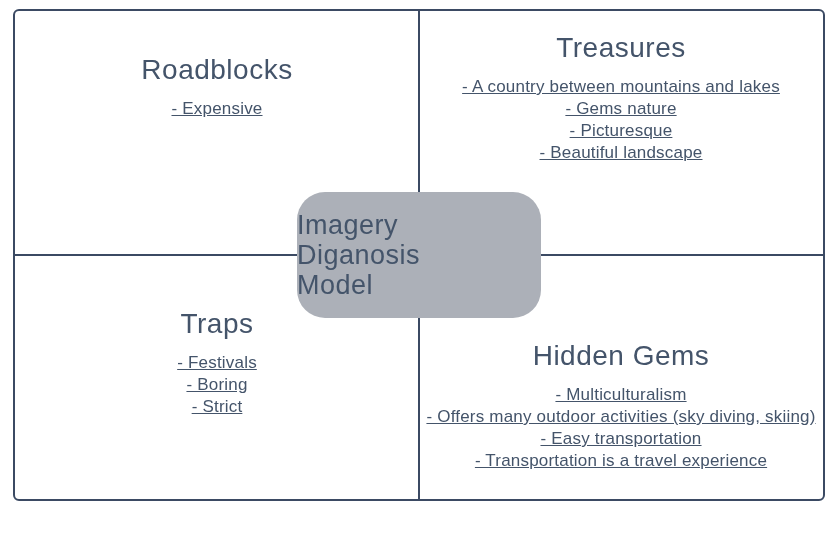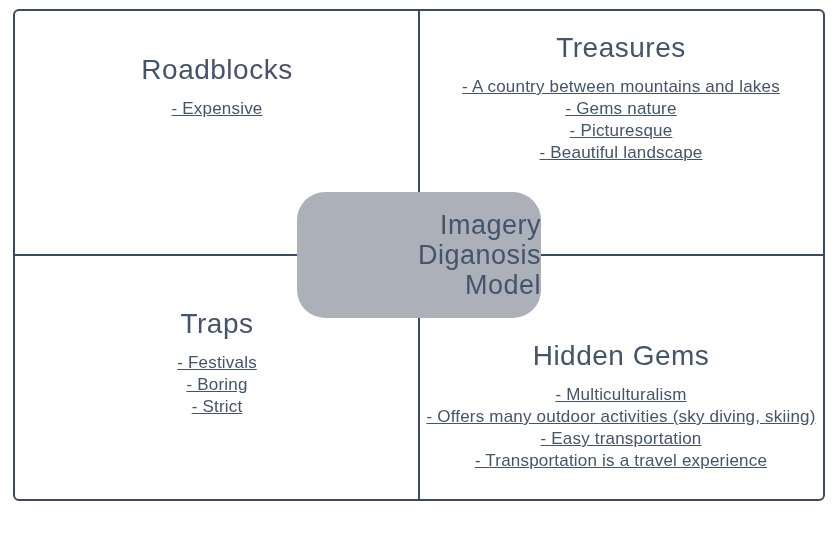--- a/index.html
+++ b/index.html
@@ -64,21 +64,21 @@
   .q-bl .items{max-width:360px;}
   .q-br .items{max-width:392px;}
   .item{white-space:normal;}
   .center-box{
     position:absolute;left:50%;top:50%;
     transform:translate(-50%,-50%);
     width:244px;height:126px;
     background:var(--box-fill);
     border-radius:28px;
     display:flex;flex-direction:column;
-    align-items:flex-end;justify-content:center;
+    align-items:flex-start;justify-content:center;
     z-index:2;
   }
   .center-line{
     font-size:27px;
     line-height:30px;
     letter-spacing:0.5px;
     color:var(--text-color);
     text-align:center;
   }
 </style>

